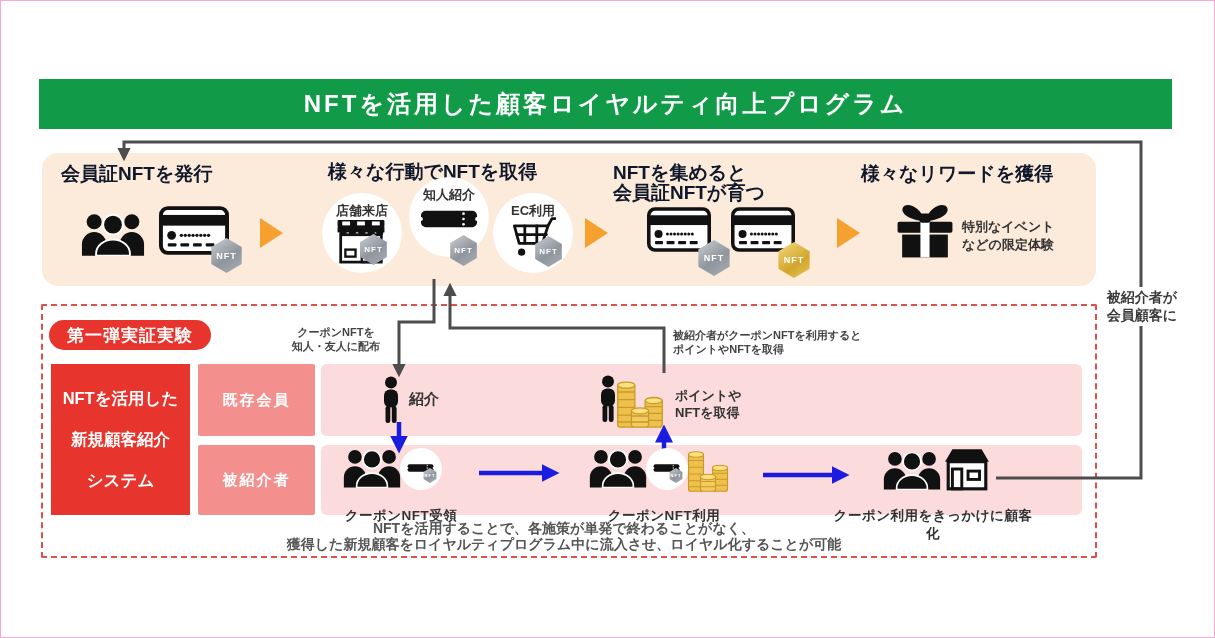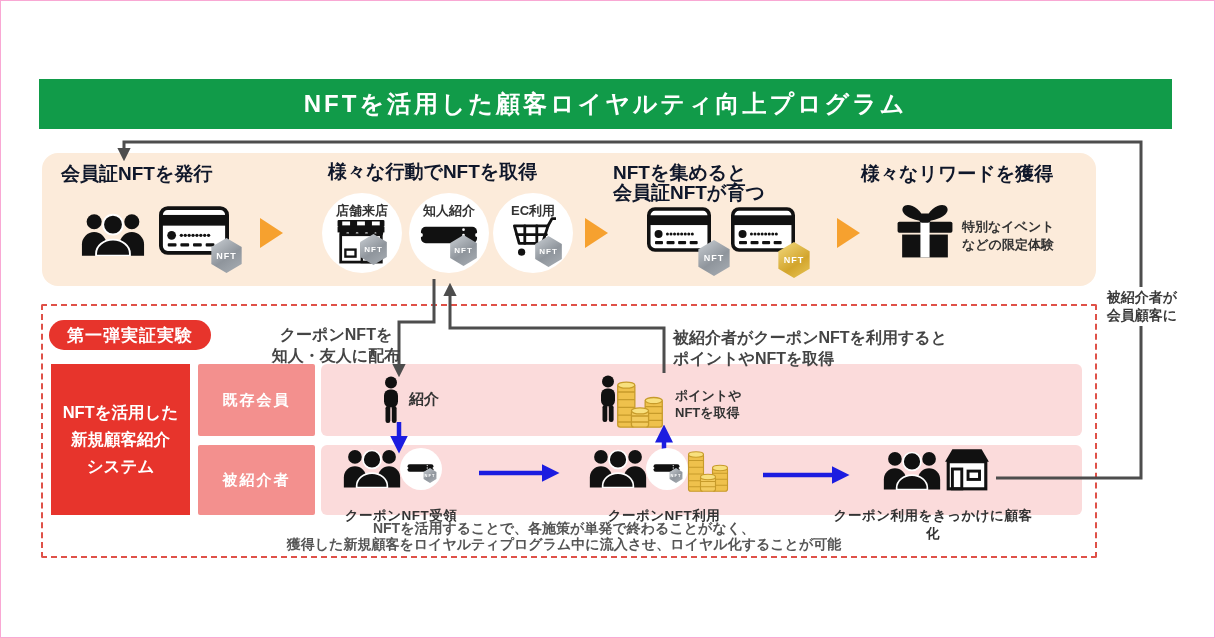--- a/index.html
+++ b/index.html
@@ -29,25 +29,25 @@
 
   
   .loop-note{left:1100px;top:286px;width:82px;background:#fff;text-align:center;
              font-size:14px;font-weight:700;color:#3a3a3a;line-height:1.25;padding:2px 0;}
 
   
   .dashed-box{left:40px;top:303px;width:1056px;height:254px;border:2px dashed #df5148;border-radius:2px;box-sizing:border-box;}
   .pill{left:48px;top:319px;width:162px;height:30px;background:#e7342c;border-radius:16px;color:#fff;
         display:flex;align-items:center;justify-content:center;font-size:17px;font-weight:700;letter-spacing:1px;}
   .sys-box{left:50px;top:363px;width:139px;height:151px;background:#e7342c;color:#fff;display:flex;flex-direction:column;
-           align-items:center;justify-content:center;font-size:16.5px;font-weight:700;line-height:1.65;text-align:center;}
+           align-items:center;justify-content:center;font-size:16.5px;font-weight:700;line-height:1.65;text-align:center;gap:14px;}
   .row-label{left:197px;width:117px;background:#f3908e;color:#fff;display:flex;align-items:center;justify-content:center;
              font-size:15px;font-weight:700;letter-spacing:2px;border-radius:2px;}
   .row-strip{left:320px;width:761px;background:#fbdbdb;border-radius:6px;}
-  .note{font-size:16px;font-weight:700;color:#444;line-height:1.3;}
+  .note{font-size:11px;font-weight:700;color:#444;line-height:1.3;}
   .inline-label{font-size:15px;font-weight:700;color:#333;}
   .pt-label{font-size:13px;font-weight:700;color:#333;line-height:1.3;}
   .item-label{font-size:13.5px;font-weight:700;color:#333;text-align:center;letter-spacing:.5px;margin-top:12px;}
   .coupon-circle{width:42px;height:42px;border-radius:50%;background:#fff;}
   .footnote{left:138px;top:520px;width:850px;text-align:center;font-size:14px;font-weight:700;color:#555;line-height:1.14;}
 
   svg.icon{display:block;}
   #connectors{pointer-events:none;}
 </style>
 </head>
@@ -213,21 +213,21 @@
   <div class="abs act-circle z3" style="left:321px;top:192px">
     <div class="circle-label">店舗来店</div>
     <svg class="icon" style="position:absolute;left:14px;top:25px" width="50" height="46">
         <use href="#sym-store-big"></use>
       </svg>
   </div>
   <div class="abs hex silver z3" style="left:358px;top:233px;width:29px;height:31px;font-size:8px">
       <span>NFT</span>
     </div>
 
-  <div class="abs act-circle z3" style="left:408px;top:192px">
+  <div class="abs act-circle z3" style="left:408px;top:176px">
     <div class="circle-label">知人紹介</div>
     <svg class="icon" style="position:absolute;left:11px;top:32px" width="58" height="20">
         <use href="#sym-ticket"></use>
       </svg>
   </div>
   <div class="abs hex silver z3" style="left:448px;top:234px;width:29px;height:31px;font-size:8px">
       <span>NFT</span>
     </div>
 
   <div class="abs act-circle z3" style="left:492px;top:192px">

